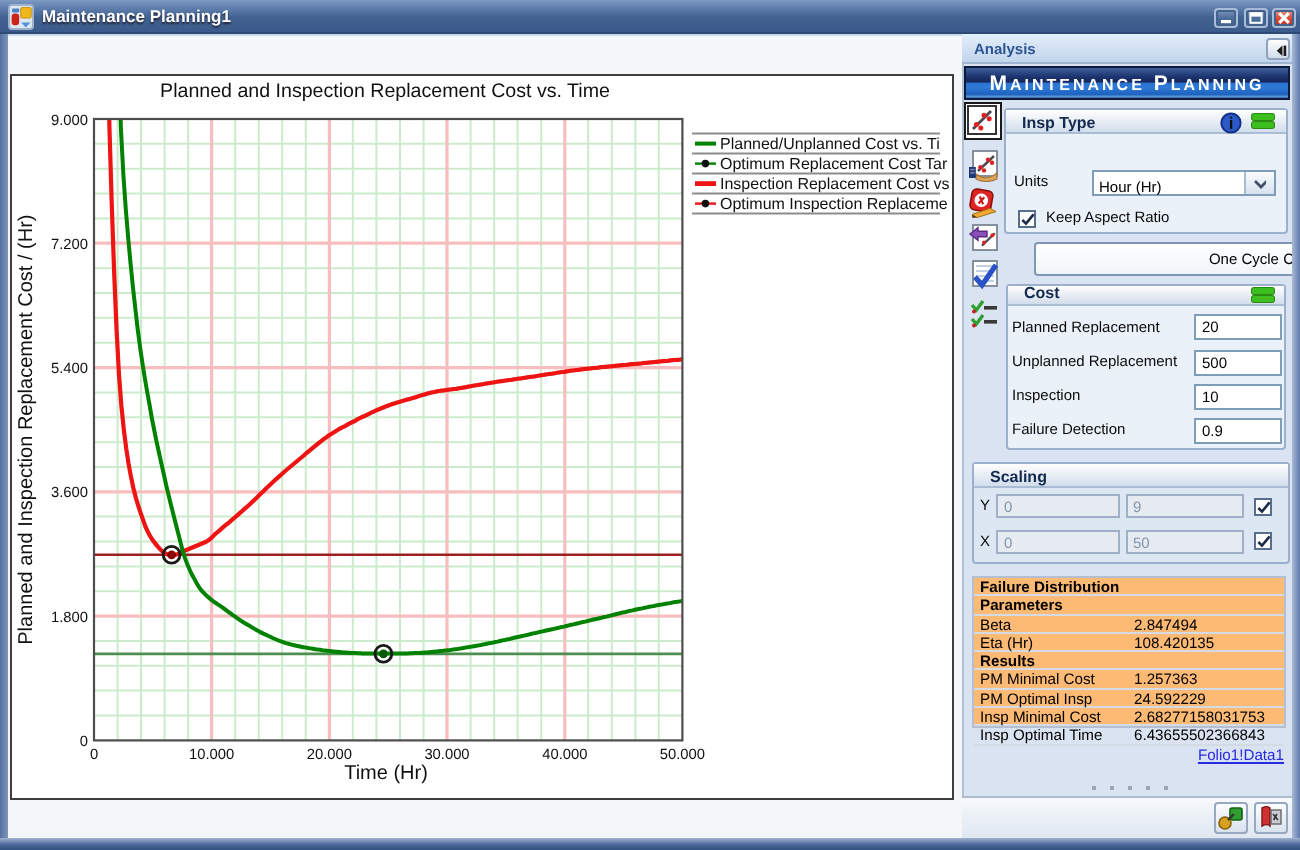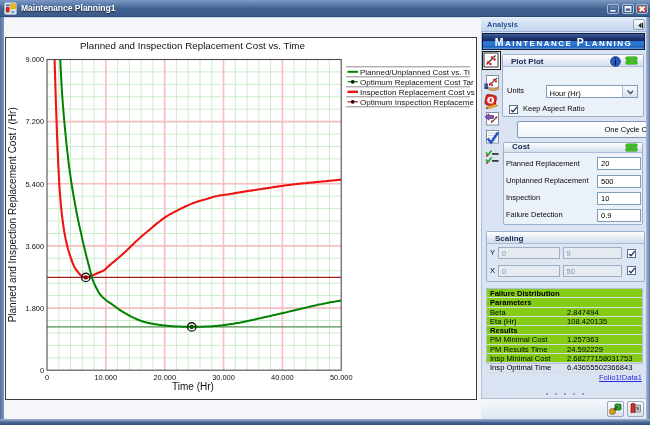--- a/index.html
+++ b/index.html
@@ -31,21 +31,21 @@
 .glines{position:absolute;width:11px;height:2.6px;background:#3fbf1f;border-radius:1px;box-shadow:0 0 0 0.5px #2a8a12}
 .lbl{position:absolute;font-size:7.5px;color:#0a0a0a;white-space:nowrap}
 .inp{position:absolute;background:#fff;border:1px solid #7f9db9;font-size:7.5px;color:#000;padding-left:3px;line-height:11px}
 .dd{position:absolute;background:#fff;border:1px solid #7f9db9}
 .dd span{position:absolute;left:2.5px;top:2.5px;font-size:7.5px;white-space:nowrap}
 .ddb{position:absolute;right:0;top:0;bottom:0;width:15px;background:linear-gradient(#f8fbfe,#d7e2ef);border-left:1px solid #a8bcd2}
 .chev{position:absolute;right:4px;top:3px;width:6px;height:6px}
 .cb{position:absolute;width:9px;height:9px;background:#fff;border:1px solid #5a6e8c}
 .dis{background:#e6ebf1;color:#8494aa;border:1px solid #9fb0c4}
 
-#ftable{left:486px;top:288px;width:157px;height:76px;background:#84cc16;border:1px solid #b4c0d2}
+#ftable{left:486px;top:288px;width:157px;height:76px;background:#fdba74;border:1px solid #b4c0d2}
 .trow{position:relative;height:9.3px;border-bottom:1px solid #d5dbe5;font-size:7.6px;line-height:9.3px}
 .trow span{position:absolute;left:3px;top:0}
 .trow .v2{left:80px}
 .trb{font-weight:bold}
 #linkrow{position:relative;height:10px;text-align:right;font-size:7.6px;line-height:10px}
 #linkrow a{color:#2a2ae0;text-decoration:underline}
 
 #afooter{left:481px;top:398px;width:165px;height:21px;background:linear-gradient(#f6f9fc,#dfe7f1);border-top:1px solid #b0bccc}
 .fbtn{position:absolute;top:401px;width:17px;height:16px;border:1px solid #98a8c0;border-radius:2px;background:linear-gradient(#fdfdfe,#d9e2ee)}
 
@@ -248,21 +248,21 @@
       <path d="M2 3.5 L4.2 6 L7.5 1.5" fill="none" stroke="#30a030" stroke-width="1.7"></path>
       <circle cx="3" cy="6.8" r="1" fill="#c02020"></circle>
       <rect x="8" y="4" width="6.5" height="1.8" fill="#3a3a3a"></rect>
       <path d="M2 10.5 L4.2 13 L7.5 8.5" fill="none" stroke="#30a030" stroke-width="1.7"></path>
       <circle cx="3" cy="13.8" r="1" fill="#c02020"></circle>
       <rect x="8" y="11" width="6.5" height="1.8" fill="#3a3a3a"></rect>
     </svg>
 
  <div class="abs grp" style="left:502px;top:54px;width:142px;height:63px">
    <div class="ghdr">
-        <b>Plot Plot</b>
+        <b>Insp Type</b>
       </div>
  </div>
  <svg class="abs" style="left:610px;top:55.5px" width="11" height="11">
       <circle cx="5.5" cy="5.5" r="4.8" fill="#2a5ac8"></circle>
       <circle cx="5.5" cy="5.5" r="4.8" fill="none" stroke="#15328a" stroke-width="1"></circle>
       <text x="5.5" y="8.6" text-anchor="middle" font-size="8.5" font-weight="bold" fill="#fff" font-family="Liberation Serif">i</text>
     </svg>
  <div class="abs glines" style="left:626px;top:57px"></div>
  <div class="abs glines" style="left:626px;top:61px"></div>
  <div class="lbl abs" style="left:507px;top:86px">Units</div>
@@ -336,21 +336,21 @@
         <span class="v2">108.420135</span>
       </div>
 <div class="trow trb">
         <span>Results</span>
       </div>
 <div class="trow trn">
         <span>PM Minimal Cost</span>
         <span class="v2">1.257363</span>
       </div>
 <div class="trow trn">
-        <span>PM Results Time</span>
+        <span>PM Optimal Insp</span>
         <span class="v2">24.592229</span>
       </div>
 <div class="trow trn">
         <span>Insp Minimal Cost</span>
         <span class="v2">2.68277158031753</span>
       </div>
 <div class="trow trn">
         <span>Insp Optimal Time</span>
         <span class="v2">6.43655502366843</span>
       </div>

